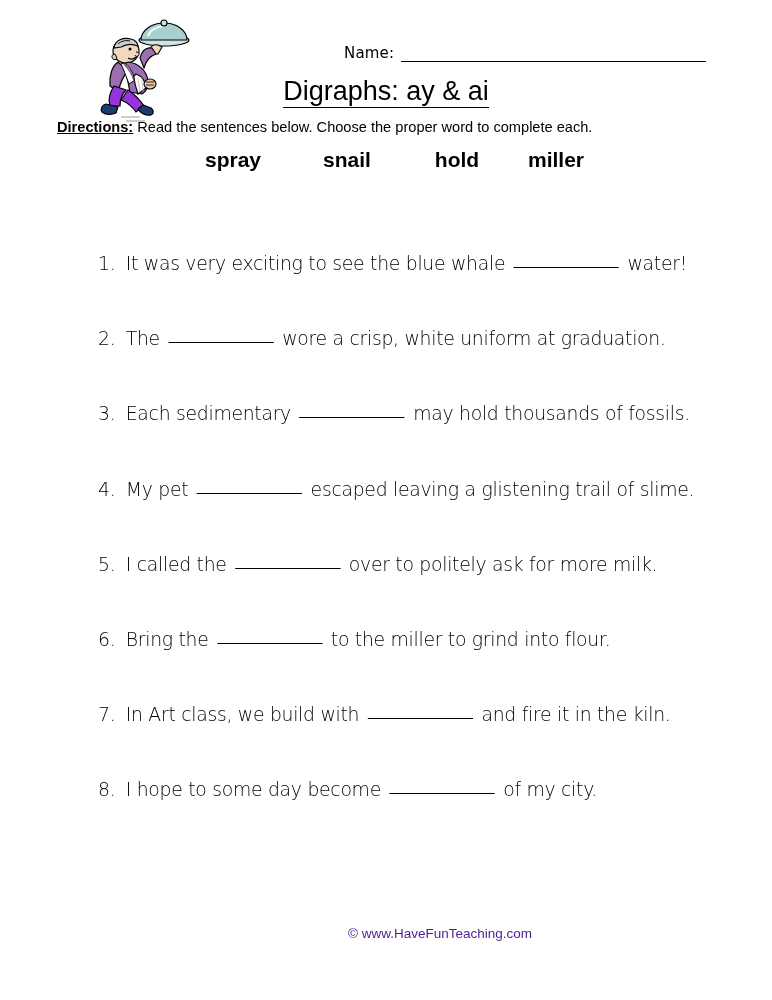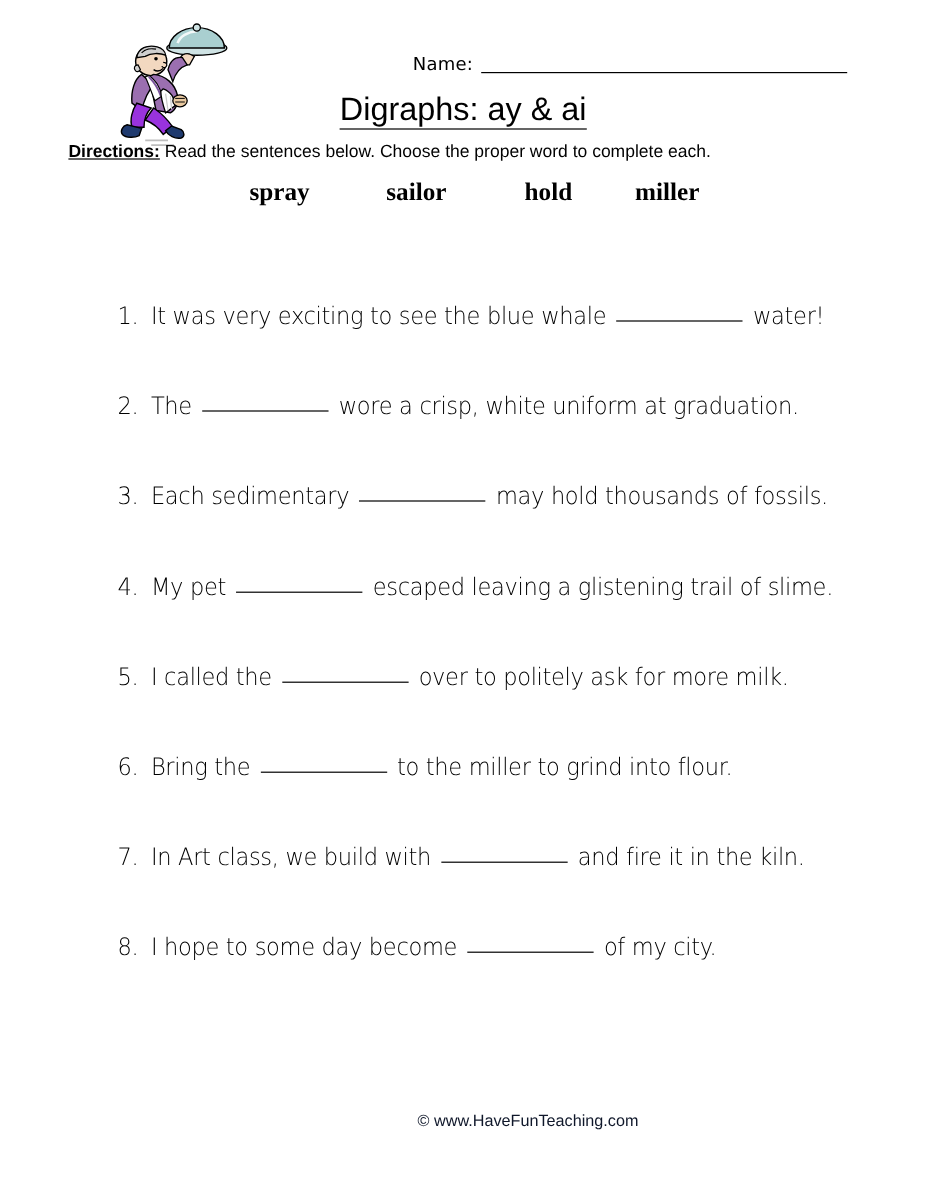--- a/index.html
+++ b/index.html
@@ -26,21 +26,21 @@
   }
   .clipart svg { display: block; width: 100%; height: 100%; }
 
   
   .name-row {
     position: absolute;
     left: 344px;
     top: 44px;
     width: 362px;
     display: flex;
-    align-items: center;
+    align-items: flex-end;
   }
   .name-label {
     font-family: "DejaVu Sans", sans-serif;
     font-size: 15px;
     letter-spacing: 0.2px;
     white-space: nowrap;
   }
   .name-rule {
     flex: 1 1 auto;
     margin-left: 7px;
@@ -85,21 +85,21 @@
   
   .wordbank {
     position: absolute;
     left: 0;
     top: 148px;
     width: 772px;
   }
   .wb-row {
     display: flex;
     justify-content: center;
-    font-family: Liberation Serif, serif;
+    font-family: Liberation Sans, sans-serif;
     font-weight: bold;
     font-size: 21px;
   }
   .wb-row.row1 { padding-left: 4px; }
   .wb-row.row2 { margin-top: 29px; padding-left: 0px; }
   .wb-word { display: inline-block; text-align: center; }
   .row1 .wb-word:nth-child(1) { width: 116px; }
   .row1 .wb-word:nth-child(2) { width: 112px; }
   .row1 .wb-word:nth-child(3) { width: 108px; }
   .row1 .wb-word:nth-child(4) { width: 90px; }
@@ -142,21 +142,21 @@
   .footer {
     position: absolute;
     left: 0;
     top: 926px;
     width: 636px;
     padding-right: 104px;
     box-sizing: border-box;
     text-align: right;
     font-family: "Liberation Sans", sans-serif;
     font-size: 13.5px;
-    color: #0f172a;
+    color: #4c1d95;
   }
 </style>
 </head>
 <body>
 
 <div class="clipart">
   <svg viewBox="0 0 108 110" xmlns="http://www.w3.org/2000/svg">
 
     <ellipse cx="76" cy="26" rx="25" ry="6" fill="#cfe3e4" stroke="#000" stroke-width="1.2"></ellipse>
     <path d="M53 26 A23 17 0 0 1 99 26 Z" fill="#a9cfd0" stroke="#000" stroke-width="1.2"></path>
@@ -206,21 +206,21 @@
   <span>Digraphs: ay &amp; ai</span>
 </div>
 
 <div class="directions">
   <span class="lead">Directions:</span><span> Read the sentences below.  Choose the proper word to complete each.</span>
 </div>
 
 <div class="wordbank">
   <div class="wb-row row1">
     <span class="wb-word">spray</span>
-    <span class="wb-word">sailor</span>
+    <span class="wb-word">snail</span>
     <span class="wb-word">hold</span>
     <span class="wb-word">miller</span>
   </div>
 </div>
 
 <div class="questions">
 
   <div class="q-line">
     <span class="q-num">1.</span>
     <span>It was very exciting to see the blue whale</span>

